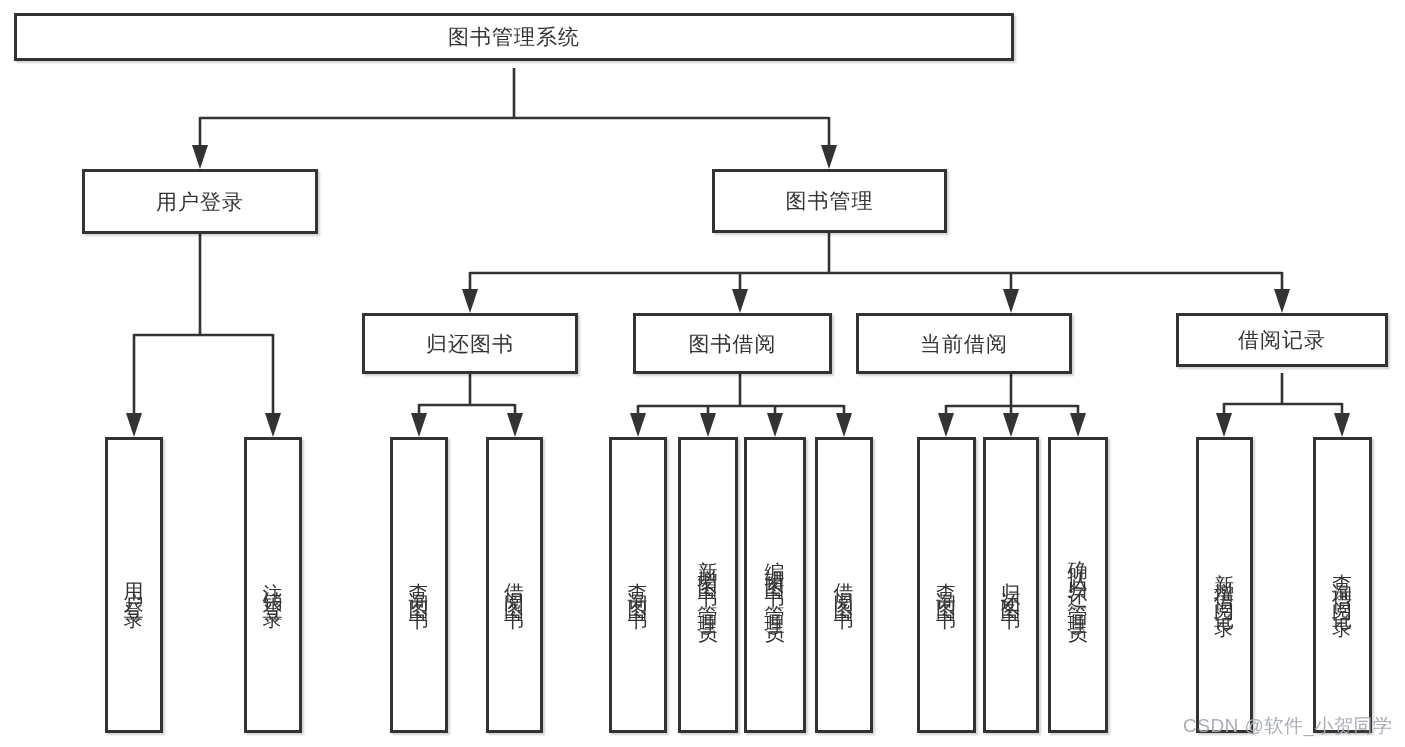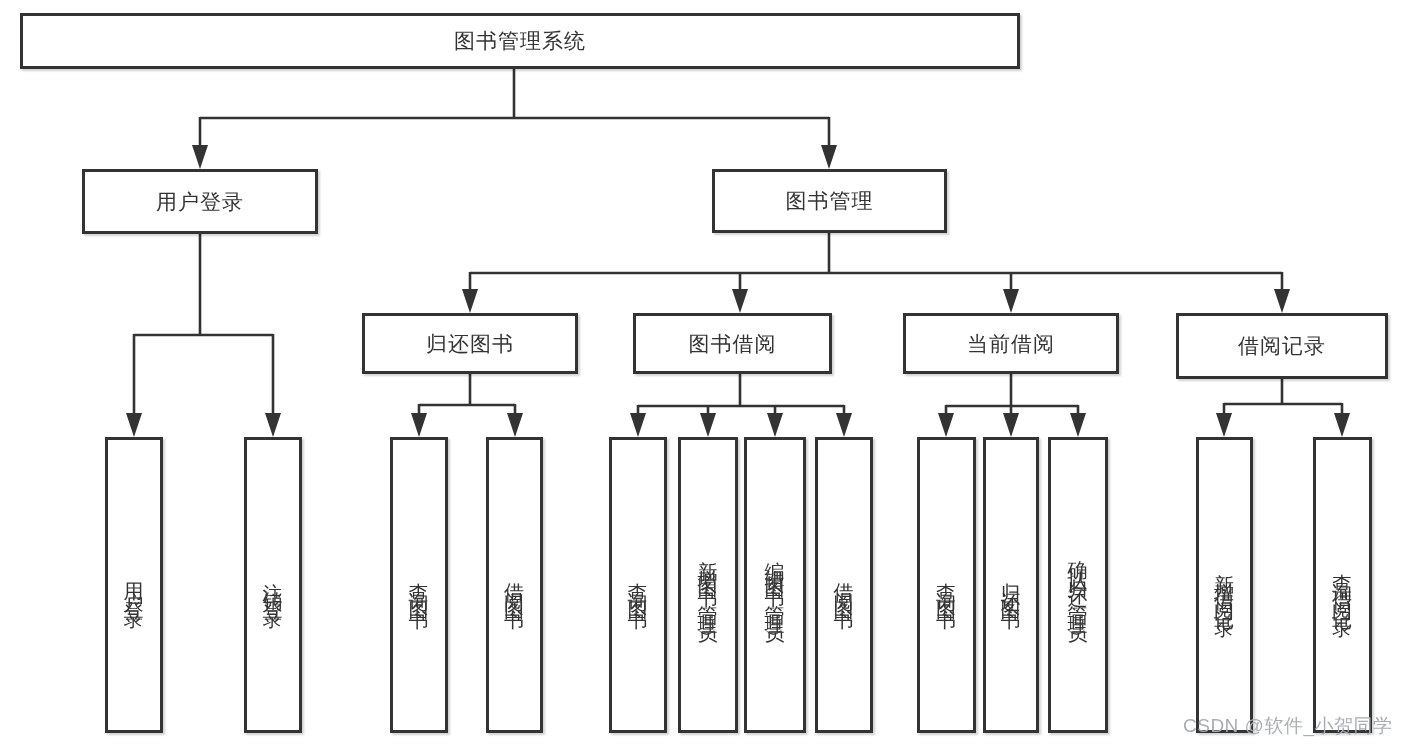--- a/index.html
+++ b/index.html
@@ -129,41 +129,41 @@
     <g>
       <line x1="1282" y1="373" x2="1282" y2="404"></line>
       <line x1="1224" y1="404" x2="1342" y2="404"></line>
       <line x1="1224" y1="403" x2="1224" y2="416"></line>
       <polygon points="1216,413 1232,413 1224,437"></polygon>
       <line x1="1342" y1="403" x2="1342" y2="416"></line>
       <polygon points="1334,413 1350,413 1342,437"></polygon>
     </g>
   </svg>
 
-  <div class="node h" style="left:20px; top:13px; width:1000px; height:56px;">
+  <div class="node h" style="left:14px; top:13px; width:1000px; height:48px;">
     <span>图书管理系统</span>
   </div>
 
   <div class="node h" style="left:82px; top:169px; width:236px; height:65px;">
     <span>用户登录</span>
   </div>
   <div class="node h" style="left:712px; top:169px; width:235px; height:64px;">
     <span>图书管理</span>
   </div>
 
   <div class="node h" style="left:362px; top:313px; width:216px; height:61px;">
     <span>归还图书</span>
   </div>
   <div class="node h" style="left:633px; top:313px; width:199px; height:61px;">
     <span>图书借阅</span>
   </div>
-  <div class="node h" style="left:903px; top:313px; width:216px; height:61px;">
+  <div class="node h" style="left:856px; top:313px; width:216px; height:61px;">
     <span>当前借阅</span>
   </div>
-  <div class="node h" style="left:1176px; top:313px; width:212px; height:66px;">
+  <div class="node h" style="left:1176px; top:313px; width:212px; height:54px;">
     <span>借阅记录</span>
   </div>
 
   <div class="node v" style="left:105px; top:437px; width:58px; height:296px;">
     <span>用户登录</span>
   </div>
   <div class="node v" style="left:244px; top:437px; width:58px; height:296px;">
     <span>注销登录</span>
   </div>
 

